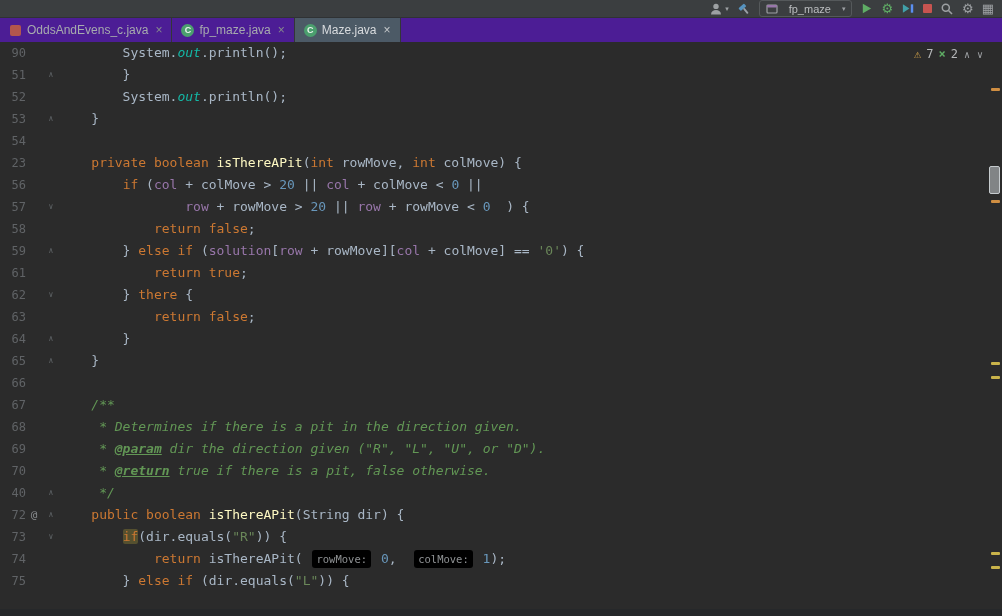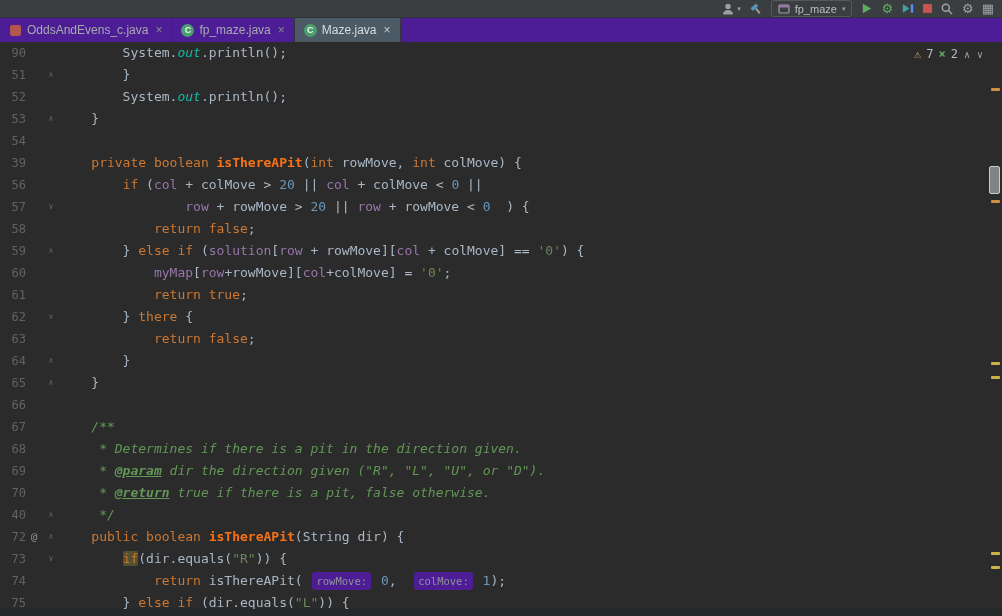--- a/index.html
+++ b/index.html
@@ -5,21 +5,21 @@
   html,body{margin:0;padding:0;}
   body{width:1002px;height:616px;overflow:hidden;background:#2b2b2b;font-family:"Liberation Sans",sans-serif;}
   .app{position:relative;width:1002px;height:616px;background:#2b2b2b;}
 
   
   .toolbar{height:17px;background:#3b3e40;border-bottom:1px solid #2f3234;display:flex;align-items:center;justify-content:flex-end;padding:0 8px;gap:8px;}
   .tb-item{display:flex;align-items:center;gap:2px;height:16px;cursor:default;}
   .tb-glyph{color:#9da0a3;font-size:13px;line-height:14px;}
   .tb-glyph.green{color:#5fad65;}
   .caret{color:#9da0a3;font-size:7px;}
-  .run-config{display:flex;align-items:center;gap:5px;border:1px solid #55595b;border-radius:3px;height:15px;padding:0 6px;color:#bbbdbf;font-size:11px;}
+  .run-config{display:flex;align-items:center;gap:11px;border:1px solid #55595b;border-radius:3px;height:15px;padding:0 6px;color:#bbbdbf;font-size:11px;}
   .stop-sq{width:9px;height:9px;background:#c75450;border-radius:1px;}
 
   
   .tabbar{height:24px;background:#4c1d95;display:flex;align-items:stretch;border-bottom:1px solid #323232;}
   .tab{display:flex;align-items:center;padding:0 9px;font-size:12px;color:#a7abae;border-right:1px solid #333638;cursor:default;}
   .tab.active{background:#4c5a66;color:#d8dbde;}
   .ticon{width:13px;height:13px;margin-right:5px;flex:none;display:flex;align-items:center;justify-content:center;}
   .tfile{width:11px;height:11px;border-radius:2px;background:#b3564d;}
   .tclass{border-radius:50%;background:#4b9f6e;color:#eaf4ee;font-size:9px;font-weight:bold;line-height:13px;text-align:center;}
   .tclose{margin-left:7px;color:#868a8d;font-size:12px;line-height:12px;}
@@ -27,29 +27,29 @@
 
   
   .editor{position:absolute;top:42px;left:0;right:0;bottom:0;background:#2b2b2b;font-family:"DejaVu Sans Mono","Liberation Mono",monospace;font-size:13px;}
   .crow{display:flex;height:22px;line-height:22px;white-space:pre;}
   .ln{width:26px;text-align:right;color:#606366;font-size:12px;flex:none;}
   .gbadge{width:16px;text-align:center;color:#8a8d90;font-size:11px;flex:none;}
   .gfold{width:18px;text-align:center;color:#5f6467;font-size:8px;flex:none;}
   .ctext{flex:1;}
   .p{color:#a9b7c6;}
   .k{color:#cc7832;}
-  .f{color:#f97316;font-weight:700;}
+  .f{color:#fef9c3;font-weight:400;}
   .s{color:#6a8759;}
   .n{color:#6897bb;}
   .c{color:#629755;font-style:italic;}
   .t{color:#629755;font-style:italic;font-weight:600;text-decoration:underline;}
   .v{color:#9876aa;}
   .vi{color:#14b8a6;font-style:italic;}
   .khl{color:#cc7832;background:#55502f;border-radius:2px;}
-  .h{background:#4c1d95;color:#8f9294;font-size:10.5px;border-radius:3px;padding:3px 4px;margin:14px 2px;}
+  .h{background:#000000;color:#8f9294;font-size:10.5px;border-radius:3px;padding:3px 4px;margin:14px 2px;}
 
   
   .inspections{position:absolute;top:5px;right:18px;display:flex;align-items:center;gap:5px;font-size:12px;color:#b6b8ba;}
   .warn-tri{color:#d9a74a;font-size:12px;}
   .typo-x{color:#5fad65;font-weight:bold;font-size:12px;}
   .insp-btn{color:#9da0a3;font-size:10px;padding:0 1px;}
 
   
   .stripe{position:absolute;top:0;right:0;bottom:7px;width:13px;}
   .smark{position:absolute;right:2px;width:9px;height:3px;border-radius:1px;}
@@ -137,26 +137,25 @@
     </div>
   </div>
 
   <div class="editor">
     <div id="code-rows">
         <div class="crow"><span class="ln">90</span><span class="gbadge"></span><span class="gfold"></span><span class="ctext"><span class="p">        System.</span><span class="vi">out</span><span class="p">.println();</span></span></div>
         <div class="crow"><span class="ln">51</span><span class="gbadge"></span><span class="gfold">∧</span><span class="ctext"><span class="p">        }</span></span></div>
         <div class="crow"><span class="ln">52</span><span class="gbadge"></span><span class="gfold"></span><span class="ctext"><span class="p">        System.</span><span class="vi">out</span><span class="p">.println();</span></span></div>
         <div class="crow"><span class="ln">53</span><span class="gbadge"></span><span class="gfold">∧</span><span class="ctext"><span class="p">    }</span></span></div>
         <div class="crow"><span class="ln">54</span><span class="gbadge"></span><span class="gfold"></span><span class="ctext"></span></div>
-        <div class="crow"><span class="ln">39</span><span class="gbadge"></span><span class="gfold"></span><span class="ctext"><span class="k">    private boolean </span><span class="f">isThereAPit</span><span class="p">(</span><span class="k">int</span><span class="p"> rowMove, </span><span class="k">int</span><span class="p"> colMove) {</span></span></div>
+        <div class="crow"><span class="ln">23</span><span class="gbadge"></span><span class="gfold"></span><span class="ctext"><span class="k">    private boolean </span><span class="f">isThereAPit</span><span class="p">(</span><span class="k">int</span><span class="p"> rowMove, </span><span class="k">int</span><span class="p"> colMove) {</span></span></div>
         <div class="crow"><span class="ln">56</span><span class="gbadge"></span><span class="gfold"></span><span class="ctext"><span class="p">        </span><span class="k">if</span><span class="p"> (</span><span class="v">col</span><span class="p"> + colMove &gt; </span><span class="n">20</span><span class="p"> || </span><span class="v">col</span><span class="p"> + colMove &lt; </span><span class="n">0</span><span class="p"> ||</span></span></div>
         <div class="crow"><span class="ln">57</span><span class="gbadge"></span><span class="gfold">∨</span><span class="ctext"><span class="p">                </span><span class="v">row</span><span class="p"> + rowMove &gt; </span><span class="n">20</span><span class="p"> || </span><span class="v">row</span><span class="p"> + rowMove &lt; </span><span class="n">0</span><span class="p">  ) {</span></span></div>
         <div class="crow"><span class="ln">58</span><span class="gbadge"></span><span class="gfold"></span><span class="ctext"><span class="p">            </span><span class="k">return false</span><span class="p">;</span></span></div>
         <div class="crow"><span class="ln">59</span><span class="gbadge"></span><span class="gfold">∧</span><span class="ctext"><span class="p">        } </span><span class="k">else if</span><span class="p"> (</span><span class="v">solution</span><span class="p">[</span><span class="v">row</span><span class="p"> + rowMove][</span><span class="v">col</span><span class="p"> + colMove] == </span><span class="s">'0'</span><span class="p">) {</span></span></div>
-        <div class="crow"><span class="ln">60</span><span class="gbadge"></span><span class="gfold"></span><span class="ctext"><span class="p">            </span><span class="v">myMap</span><span class="p">[</span><span class="v">row</span><span class="p">+rowMove][</span><span class="v">col</span><span class="p">+colMove] = </span><span class="s">'0'</span><span class="p">;</span></span></div>
         <div class="crow"><span class="ln">61</span><span class="gbadge"></span><span class="gfold"></span><span class="ctext"><span class="p">            </span><span class="k">return true</span><span class="p">;</span></span></div>
         <div class="crow"><span class="ln">62</span><span class="gbadge"></span><span class="gfold">∨</span><span class="ctext"><span class="p">        } </span><span class="k">there</span><span class="p"> {</span></span></div>
         <div class="crow"><span class="ln">63</span><span class="gbadge"></span><span class="gfold"></span><span class="ctext"><span class="p">            </span><span class="k">return false</span><span class="p">;</span></span></div>
         <div class="crow"><span class="ln">64</span><span class="gbadge"></span><span class="gfold">∧</span><span class="ctext"><span class="p">        }</span></span></div>
         <div class="crow"><span class="ln">65</span><span class="gbadge"></span><span class="gfold">∧</span><span class="ctext"><span class="p">    }</span></span></div>
         <div class="crow"><span class="ln">66</span><span class="gbadge"></span><span class="gfold"></span><span class="ctext"></span></div>
         <div class="crow"><span class="ln">67</span><span class="gbadge"></span><span class="gfold"></span><span class="ctext"><span class="c">    /**</span></span></div>
         <div class="crow"><span class="ln">68</span><span class="gbadge"></span><span class="gfold"></span><span class="ctext"><span class="c">     * Determines if there is a pit in the direction given.</span></span></div>
         <div class="crow"><span class="ln">69</span><span class="gbadge"></span><span class="gfold"></span><span class="ctext"><span class="c">     * </span><span class="t">@param</span><span class="c"> dir the direction given ("R", "L", "U", or "D").</span></span></div>
         <div class="crow"><span class="ln">70</span><span class="gbadge"></span><span class="gfold"></span><span class="ctext"><span class="c">     * </span><span class="t">@return</span><span class="c"> true if there is a pit, false otherwise.</span></span></div>

